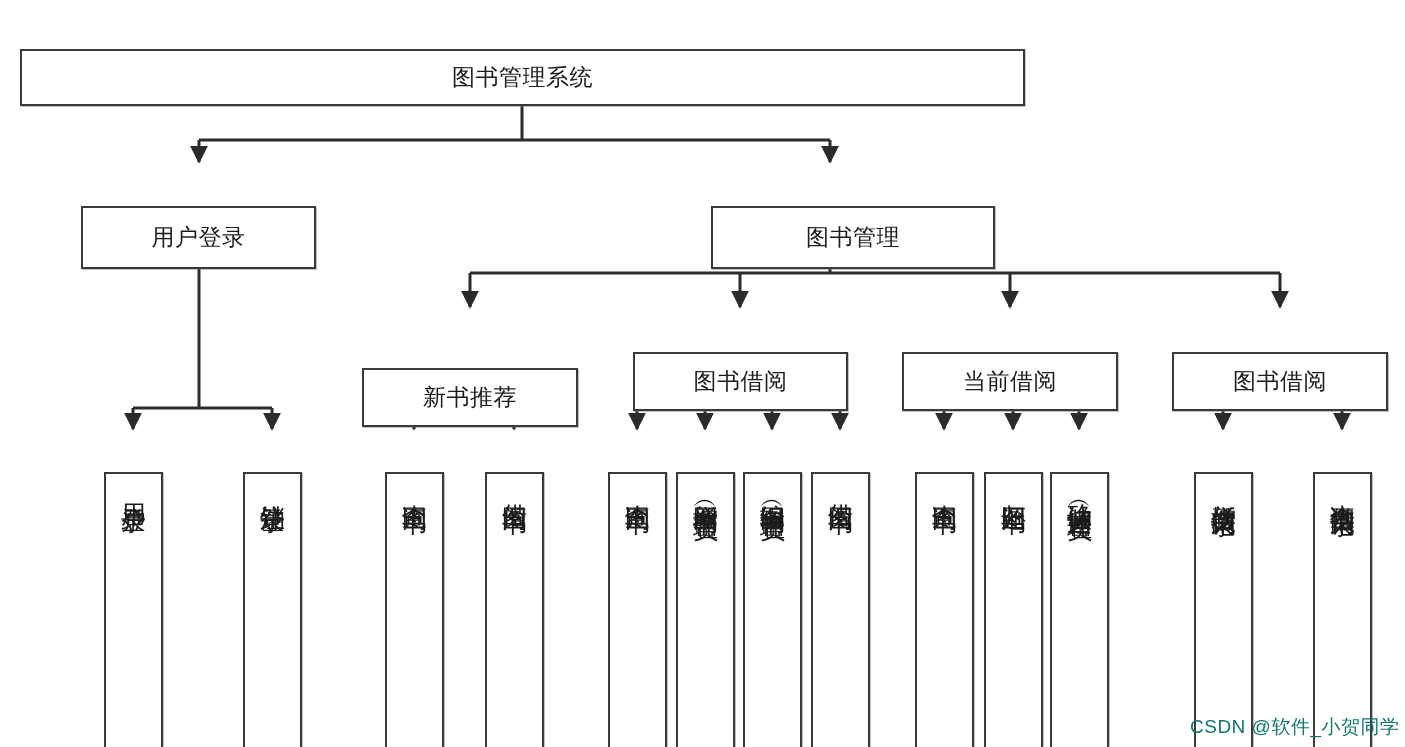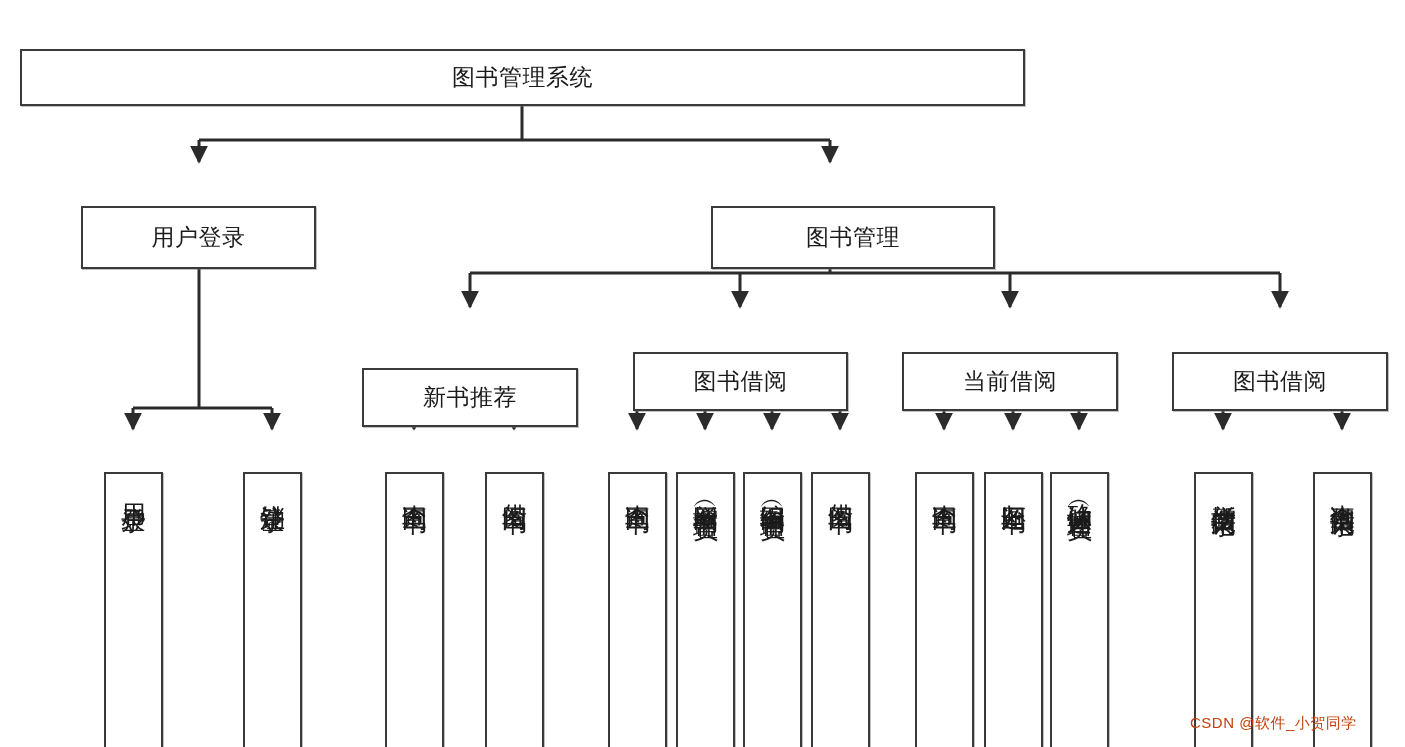--- a/index.html
+++ b/index.html
@@ -51,22 +51,22 @@
   .node.vertical .label {
     writing-mode: vertical-rl;
     text-orientation: upright;
     -webkit-writing-mode: vertical-rl;
     font-size: 25px;
     letter-spacing: 2px;
     line-height: 1;
   }
   .watermark {
     position: absolute;
-    color: #c2410c;
-    font-size: 15px;
+    color: #0f766e;
+    font-size: 19px;
     white-space: nowrap;
     letter-spacing: 0.5px;
   }
 </style>
 </head>
 <body>
 
 <div id="canvas">
 
   <svg id="edges" viewBox="0 0 1405 747">

